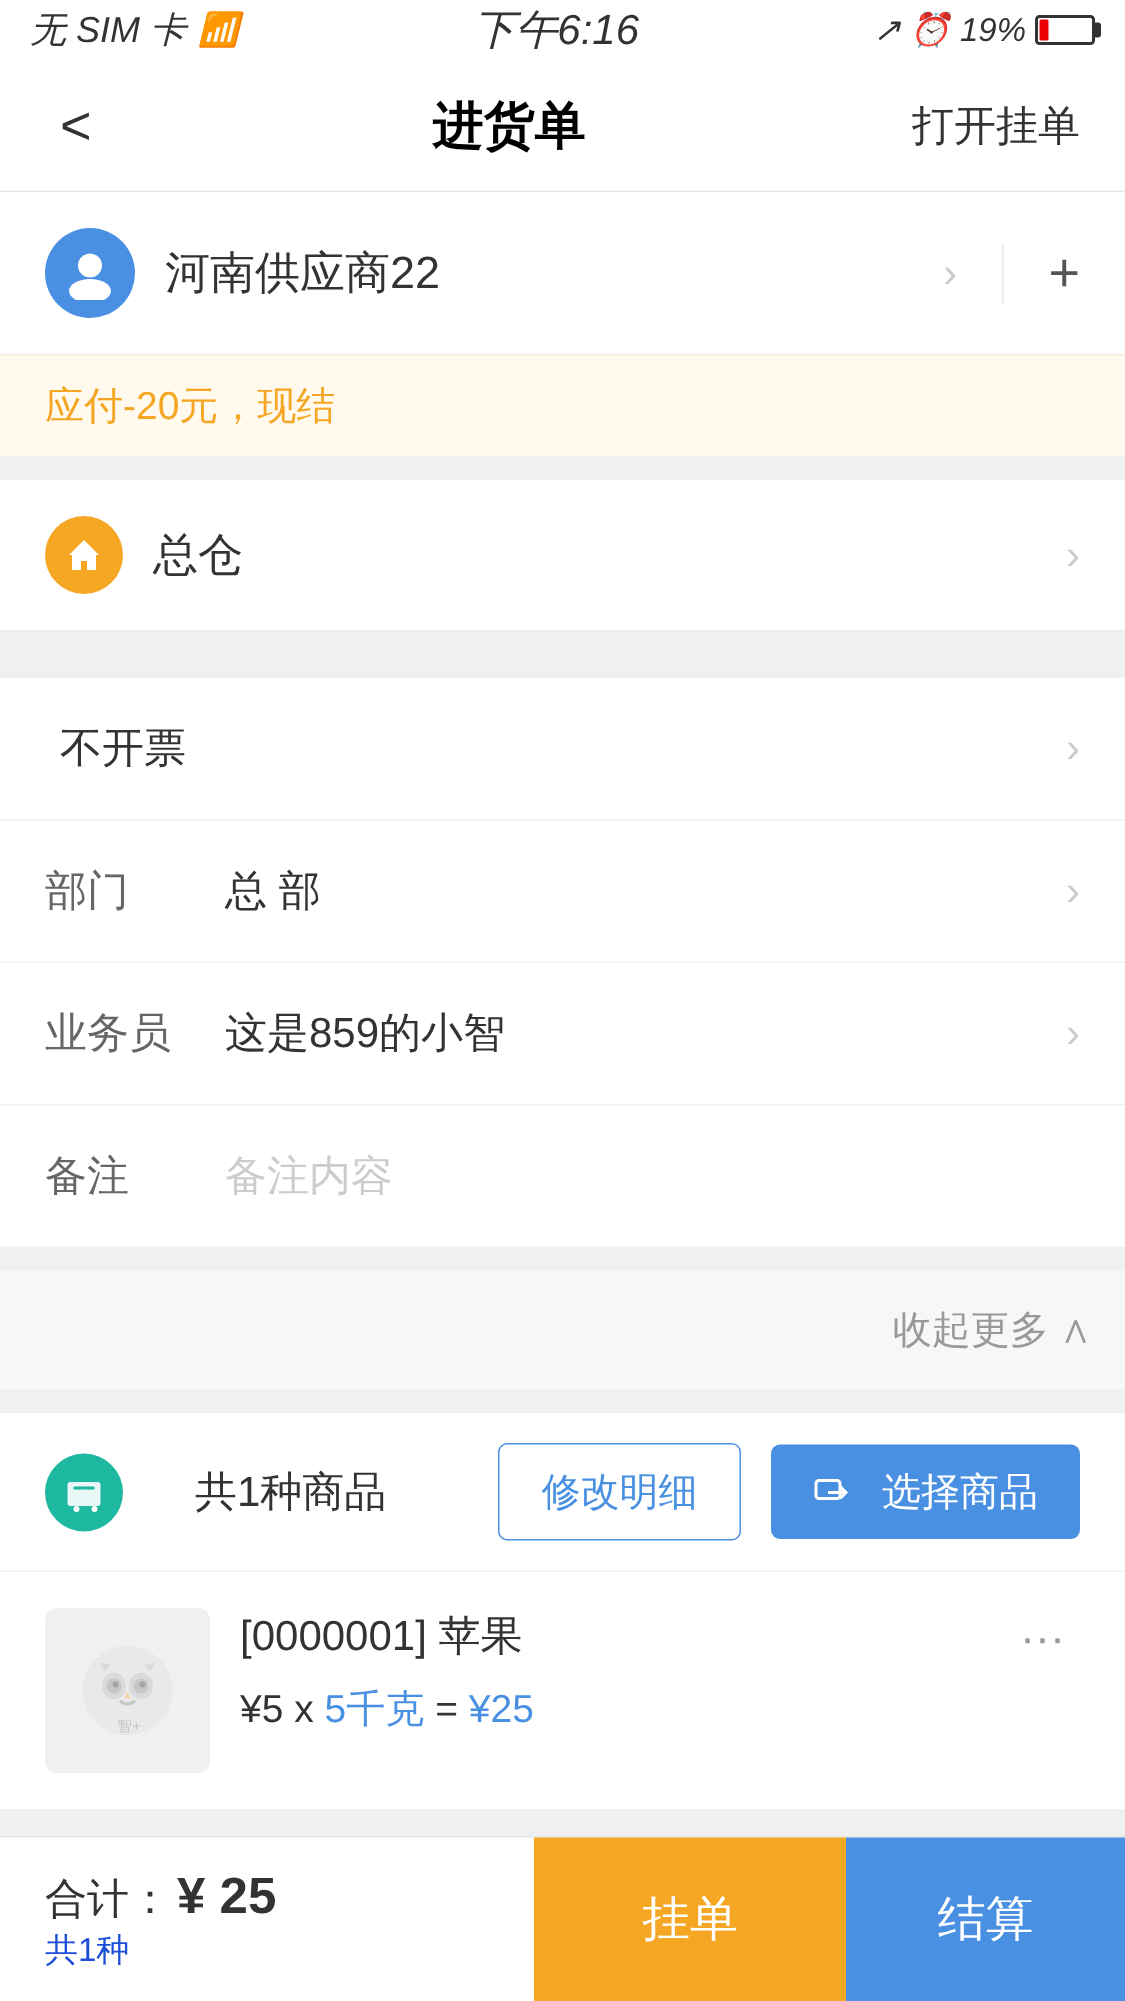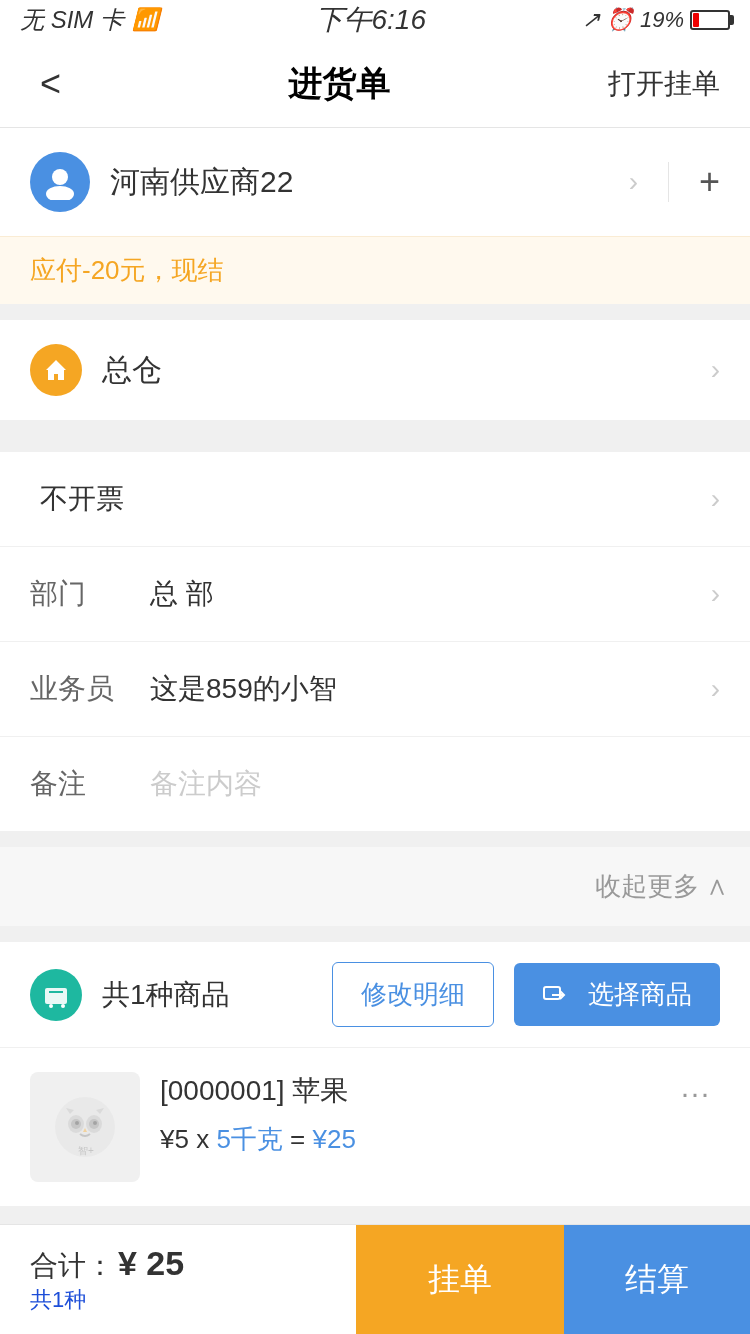--- a/index.html
+++ b/index.html
@@ -191,20 +191,21 @@
     }
     .product-icon {
       width: 52px; height: 52px; border-radius: 50%; background: #1eb8a0;
       display: flex; align-items: center; justify-content: center;
       flex-shrink: 0;
     }
     .product-count {
       flex: 1;
       font-size: 28px;
       color: #333;
+      margin-left: 28px;
     }
     .btn-outline {
       border: 1px solid #4a90e2;
       color: #4a90e2;
       background: #fff;
       border-radius: 6px;
       padding: 14px 28px;
       font-size: 26px;
       cursor: pointer;
     }

